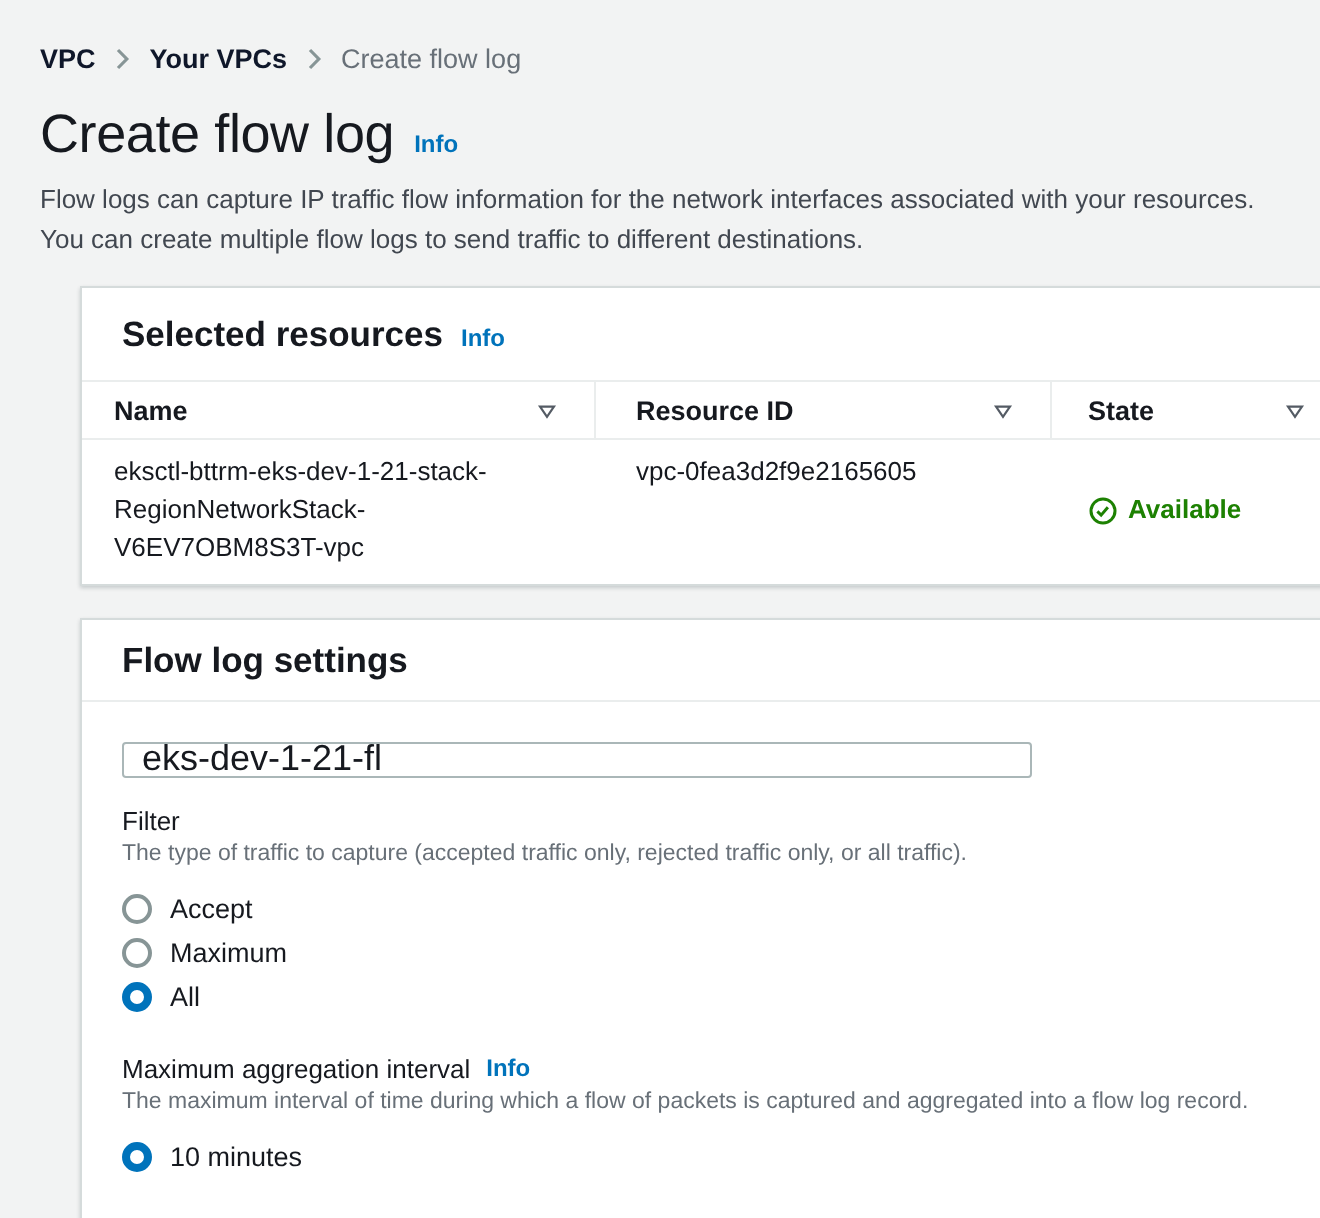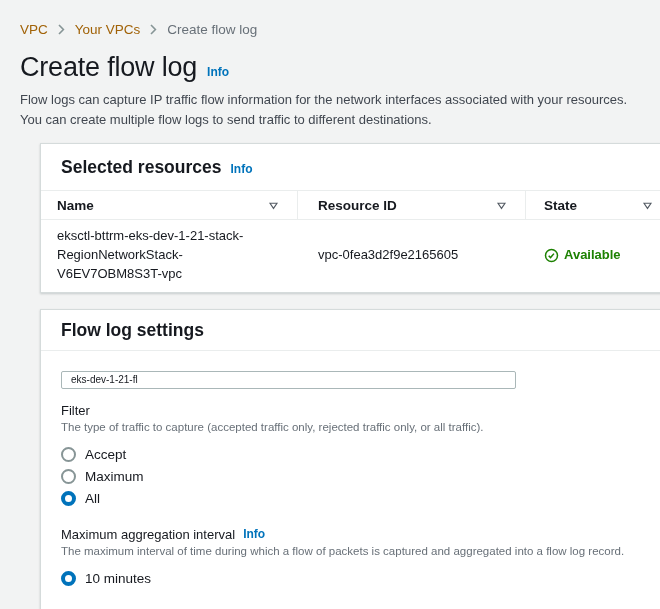--- a/index.html
+++ b/index.html
@@ -8,21 +8,21 @@
     font-family:"Liberation Sans", sans-serif;
     background:#f2f3f3;
     color:#16191f;
     overflow:hidden;
   }
   #screen { position:relative; width:660px; height:609px; overflow:hidden; }
   .content { padding:22px 0 0 20px; }
 
   
   .breadcrumb { display:flex; align-items:center; gap:9px; font-size:13.5px; }
-  .crumb-link { color:#a16207; text-decoration:none; cursor:pointer; }
+  .crumb-link { color:#0f172a; text-decoration:none; cursor:pointer;font-weight:bold; }
   .crumb-current { color:#687078; }
   .crumb-sep { display:inline-flex; align-items:center; }
 
   
   .title-row { margin-top:15px; display:flex; align-items:baseline; gap:10px; }
   .page-title { font-size:27px; font-weight:400; color:#16191f; letter-spacing:-0.2px; }
   .info-link { font-size:12px; font-weight:700; color:#0073bb; text-decoration:none; cursor:pointer; }
   .page-desc { margin-top:7px; font-size:13px; line-height:1.5; color:#414750; max-width:624px; padding-right:16px; }
 
   
@@ -38,39 +38,39 @@
   
   .thead { display:flex; border-top:1px solid #eaeded; height:29px; align-items:stretch; }
   .th { display:flex; align-items:center; font-size:13.5px; font-weight:700; color:#16191f; }
   .th-name { width:257px; padding-left:16px; border-right:1px solid #eaeded; }
   .th-resource { width:228px; padding-left:20px; border-right:1px solid #eaeded; }
   .th-state { flex:1; padding-left:18px; }
   .sort-icon { margin-left:auto; margin-right:18px; display:inline-flex; cursor:pointer; }
   .th-state .sort-icon { margin-right:8px; }
   .trow { display:flex; border-top:1px solid #eaeded; padding:7px 0 8px 0; font-size:13px; line-height:1.45; }
   .td-name { width:257px; padding-left:16px; padding-right:14px; overflow-wrap:break-word; }
-  .td-resource { width:228px; padding-left:20px; display:flex; align-items:center; }
+  .td-resource { width:228px; padding-left:20px; display:flex; align-items:flex-start; }
   .td-state { flex:1; padding-left:18px; display:flex; align-items:center; }
   .state-ok { display:inline-flex; align-items:center; gap:5px; color:#1d8102; font-size:13px;font-weight:bold; }
 
   
   .card.settings { margin-top:16px; height:420px; }
   .card.settings .card-header { padding:10px 20px 9px 20px; border-bottom:1px solid #eaeded; }
   .settings-body { padding:15px 20px 0 20px; }
 
   .field-label { font-size:13px; color:#16191f; }
   .field-label .opt { font-style:italic; color:#37424a; }
   .group-label { font-size:13px; color:#16191f; font-weight:400; display:flex; align-items:center; gap:8px; }
   .group-desc { margin-top:3px; font-size:11.5px; color:#687078; }
 
   .text-input {
     margin-top:5px; display:block;
     width:455px; height:18px;
     border:1px solid #aab7b8; border-radius:2px;
-    padding:0 9px; font-size:10px; color:#16191f;
+    padding:0 9px; font-size:18px; color:#16191f;
     font-family:"Liberation Sans", sans-serif;
     background:#ffffff; outline:none;
   }
 
   .radio-group { margin-top:7px; }
   .radio-row { display:flex; align-items:flex-end; gap:9px; height:22px; cursor:pointer; }
   .radio {
     width:15px; height:15px; border-radius:50%;
     border:2px solid #879596; background:#ffffff; flex:0 0 auto;
   }

